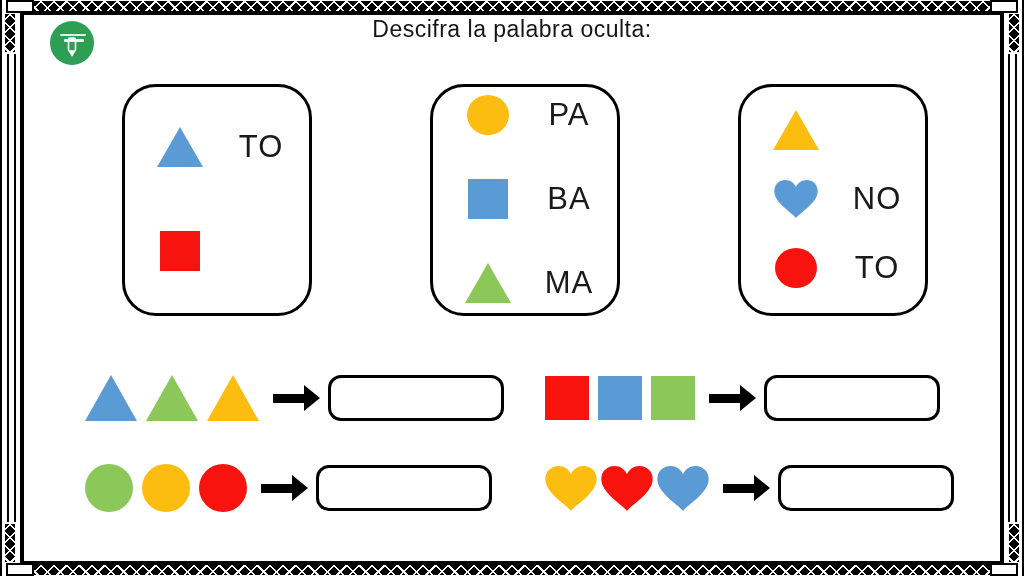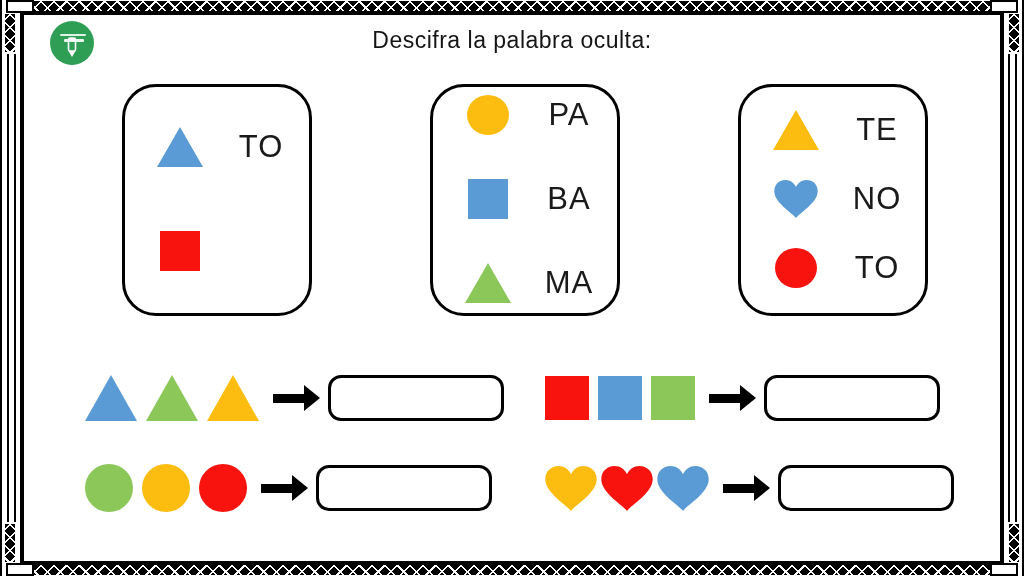--- a/index.html
+++ b/index.html
@@ -55,21 +55,21 @@
     position:absolute; top:13px; left:10px; right:8px; height:2px;
     background:rgba(255,255,255,.85); border-radius:1px;
   }
   #logo .tagline2 {
     position:absolute; top:18px; left:14px; right:10px; height:3px;
     background:rgba(255,255,255,.9); border-radius:1px;
   }
 
   
   #title {
-    position:absolute; left:0; right:0; top:27px; text-align:center;
+    position:absolute; left:0; right:0; top:16px; text-align:center;
     font-size:23px; letter-spacing:.5px; color:#151515; z-index:2;
   }
 
   
   .c-blue   { color:var(--c-blue,  #5B9BD5); }
   .c-green  { color:var(--c-green, #8CC75A); }
   .c-red    { color:var(--c-red,   #F8130F); }
   .c-yellow { color:var(--c-yellow,#FDBD10); }
 
   
@@ -187,21 +187,20 @@
         </span>
       <span class="syl">MA</span>
     </div>
   </div>
 
   <div class="legend" id="legend-3">
     <div class="lrow">
       <span class="shp-cell">
           <span class="tri c-yellow"></span>
         </span>
-      <span class="syl">TE</span>
     </div>
     <div class="lrow">
       <span class="shp-cell">
         <svg class="heart c-blue" width="44" height="38" viewBox="0 0 32 28">
             <use href="#heart-path" fill="currentColor"></use>
           </svg>
       </span>
       <span class="syl">NO</span>
     </div>
     <div class="lrow">

